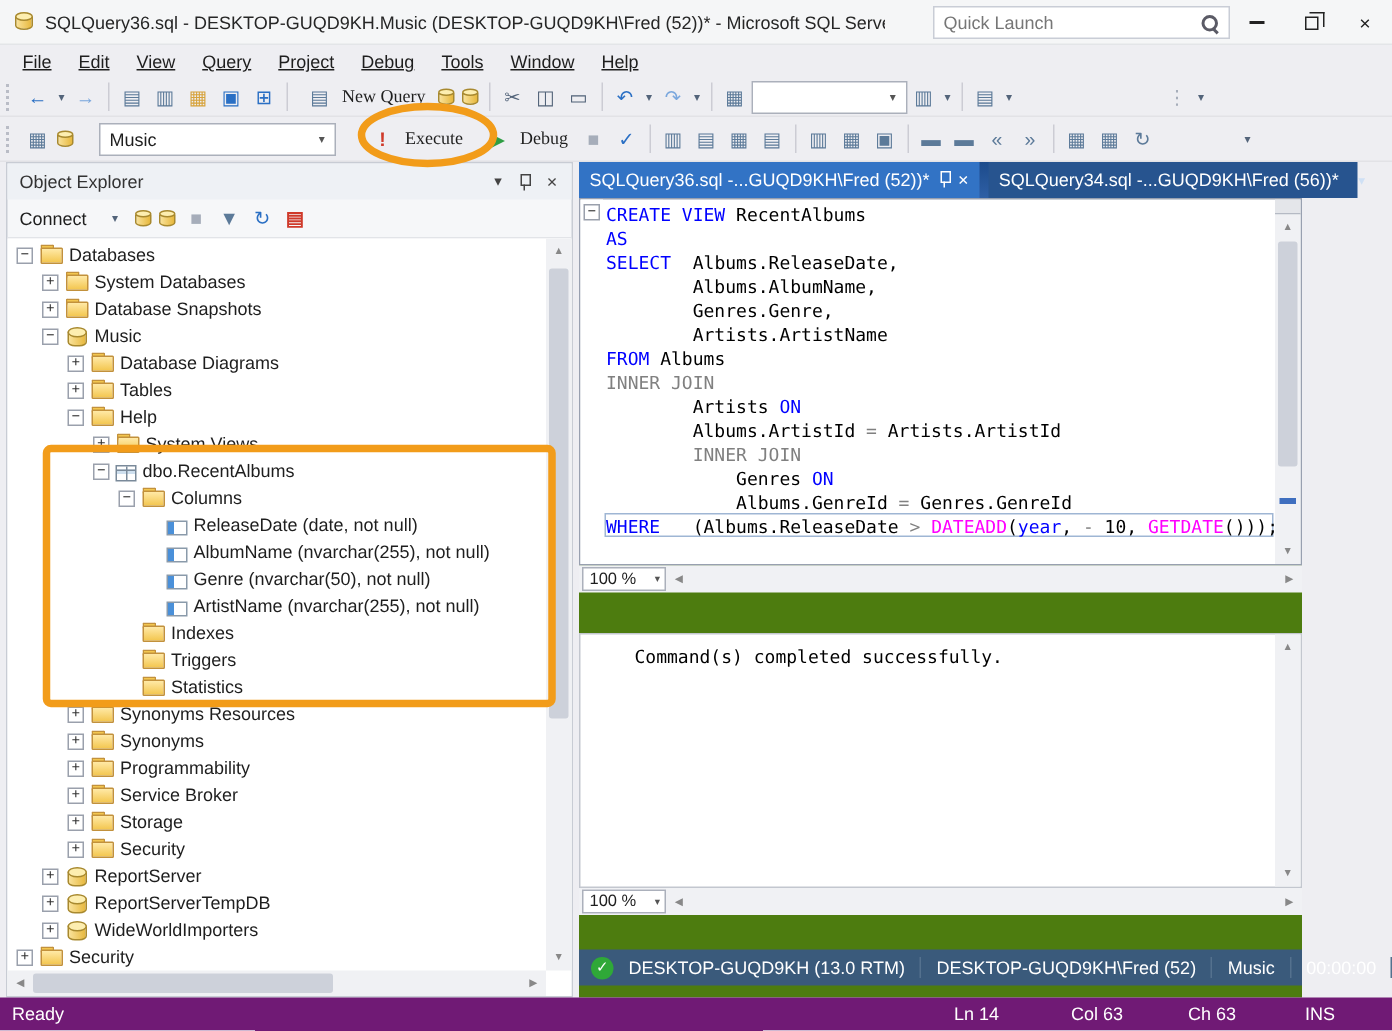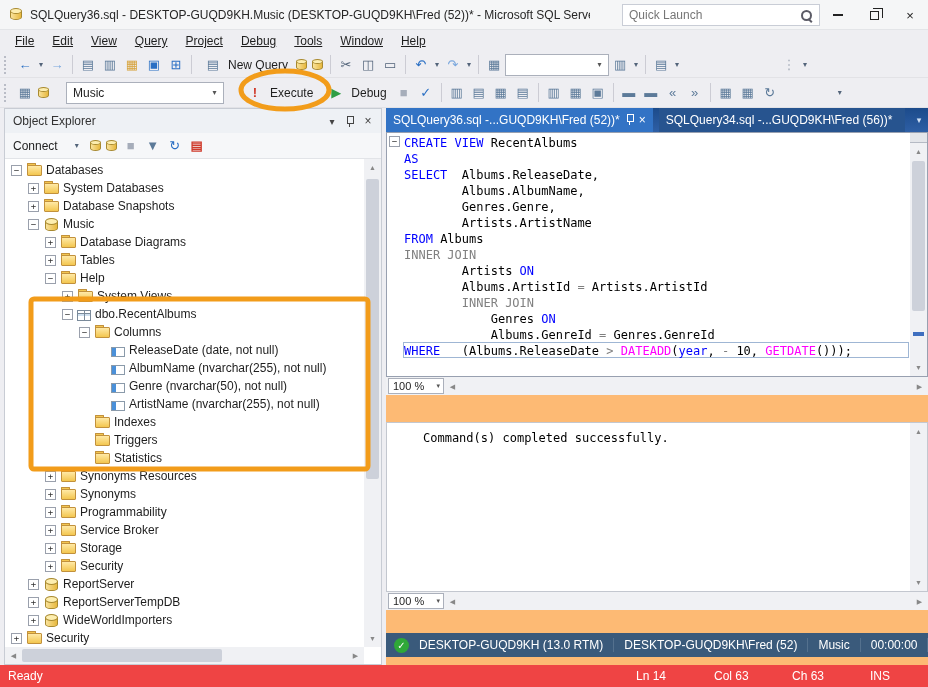--- a/index.html
+++ b/index.html
@@ -33,21 +33,21 @@
   #toolbar1 { top:52px; height:26px; }
   #toolbar2 { top:78px; height:30px; }
   .grip { width:5px; height:18px; border-left:2px dotted #b9bcc6; margin:0 5px 0 4px; }
   .tbsep { width:1px; height:19px; background:#ccccd4; margin:0 4px; }
   .tbi { min-width:22px; height:22px; line-height:22px; text-align:center; font-size:13px; color:#53647a; }
   .tbi.small-caret { min-width:10px; font-size:8px; color:#53647a; }
   .c-blue { color:#2a6fc4; } .c-blue2 { color:#7aa7dd; } .c-green { color:#2f9e44; }
   .c-red { color:#cf3a2b; font-weight:bold; } .c-gold { color:#d7a33c; } .c-gray { color:#a6adba; }
   .c-steel { color:#5c7a99; }
   .tb-btn { display:flex; align-items:center; height:24px; padding:0 6px; }
-  .tb-btn .lbl { margin-left:4px; color:#1e1e1e; }
+  .tb-btn .lbl { margin-left:4px; color:#1e1e1e;font-family:Liberation Serif, serif; }
   .combo { height:22px; background:#fff; border:1px solid #abb0bb; display:flex; align-items:center; padding-left:6px; color:#1e1e1e; }
   .combo .caret-box { margin-left:auto; width:17px; height:20px; text-align:center; font-size:8px; line-height:20px; color:#555; }
   .cyl-icon { position:relative; width:16px; height:16px; display:inline-block; flex:none; }
   .cyl-icon .cylb { left:2px; top:5px; width:11px; height:8px; }
   .cyl-icon .cylt { left:2px; top:2px; width:11px; height:5px; }
 
   
   .object-explorer { position:absolute; left:4px; top:108px; width:378px; height:557px; background:#f6f7f9; border:1px solid #c8ccd4; display:flex; flex-direction:column; }
   .oe-header { height:24px; background:#eef1f5; display:flex; align-items:center; padding:0 4px 0 8px; color:#333; flex:none; }
   .oe-header-btns { margin-left:auto; display:flex; align-items:center; }
@@ -78,21 +78,21 @@
   
   .vscroll { position:absolute; right:0; top:0; bottom:17px; width:17px; background:#f0f1f4; }
   .vscroll.full { bottom:0; }
   .hscrollbar { position:absolute; left:0; right:17px; bottom:0; height:17px; background:#f0f1f4; display:flex; }
   .sb-btn { width:17px; height:17px; font-size:7px; line-height:17px; text-align:center; color:#888; flex:none; }
   .sb-vthumb { position:absolute; left:2px; right:2px; background:#cdd1da; border-radius:2px; }
   .sb-hthumb { height:13px; margin-top:2px; background:#cdd1da; border-radius:2px; }
   .sb-mark { position:absolute; left:3px; right:3px; height:4px; background:#3f6fbf; }
 
   
-  .editor-pane { position:absolute; left:386px; top:108px; width:542px; height:557px; background:#fdba74; }
+  .editor-pane { position:absolute; left:386px; top:108px; width:482px; height:557px; background:#4d7c0f; }
   .tabstrip { position:absolute; left:0; top:0; right:0; height:24px; background:linear-gradient(#1c4b8b,#2e5fa5); display:flex; align-items:stretch; }
   .tab { display:flex; align-items:center; color:#fff; padding:0 7px; white-space:nowrap; }
   .tab.active { background:#3273c5; }
   .tab.inactive { background:#27548f; margin-left:6px;justify-content:flex-end; }
   .tab .tab-label { margin-right:6px; }
   .tab-pin { color:#fff; margin-right:4px; }
   .tab-close { font-size:12px; color:#fff; }
   .strip-caret { margin-left:auto; color:#cfe0f5; font-size:9px; width:18px; text-align:center; line-height:24px; }
 
   .code-area { position:absolute; left:0; top:24px; right:0; height:245px; background:#fff; border:1px solid #98a0b0; }
@@ -115,21 +115,21 @@
   .msg-content { position:absolute; left:0; top:314px; right:0; height:170px; background:#fff; border:1px solid #c3c7cf; }
   .msg-text { position:absolute; left:36px; top:8px; font-family:"DejaVu Sans Mono",monospace; font-size:12px; color:#000; white-space:pre; }
 
   .qstatus { position:absolute; left:0; right:0; top:525px; height:24px; background:#3a5a7b; color:#fff; display:flex; align-items:center; padding:0 8px; }
   .ok-circle { width:15px; height:15px; border-radius:50%; background:#2fa838; color:#fff; font-size:10px; line-height:15px; text-align:center; flex:none; margin-right:8px; }
   .qseg { padding:0 10px; border-right:1px solid #54718e; white-space:nowrap; }
   .qseg.first { padding-left:2px; }
   .qspacer { flex:1; }
 
   
-  .statusbar { position:absolute; left:0; top:665px; width:928px; height:22px; background:#ef4444; color:#fff; display:flex; align-items:center; }
+  .statusbar { position:absolute; left:0; top:665px; width:928px; height:22px; background:#701a75; color:#fff; display:flex; align-items:center; }
   .sb-ready { padding-left:8px; }
   .sb-right { margin-left:auto; display:flex; width:292px; }
   .sb-cell { width:78px; }
   .sb-cell.ins { width:48px; }
 
   
   .vsplit { position:absolute; left:382px; top:108px; width:4px; height:557px; background:#eeeef2; }
 
   
   #annotations { position:absolute; left:0; top:0; width:928px; height:687px; pointer-events:none; z-index:60; }

